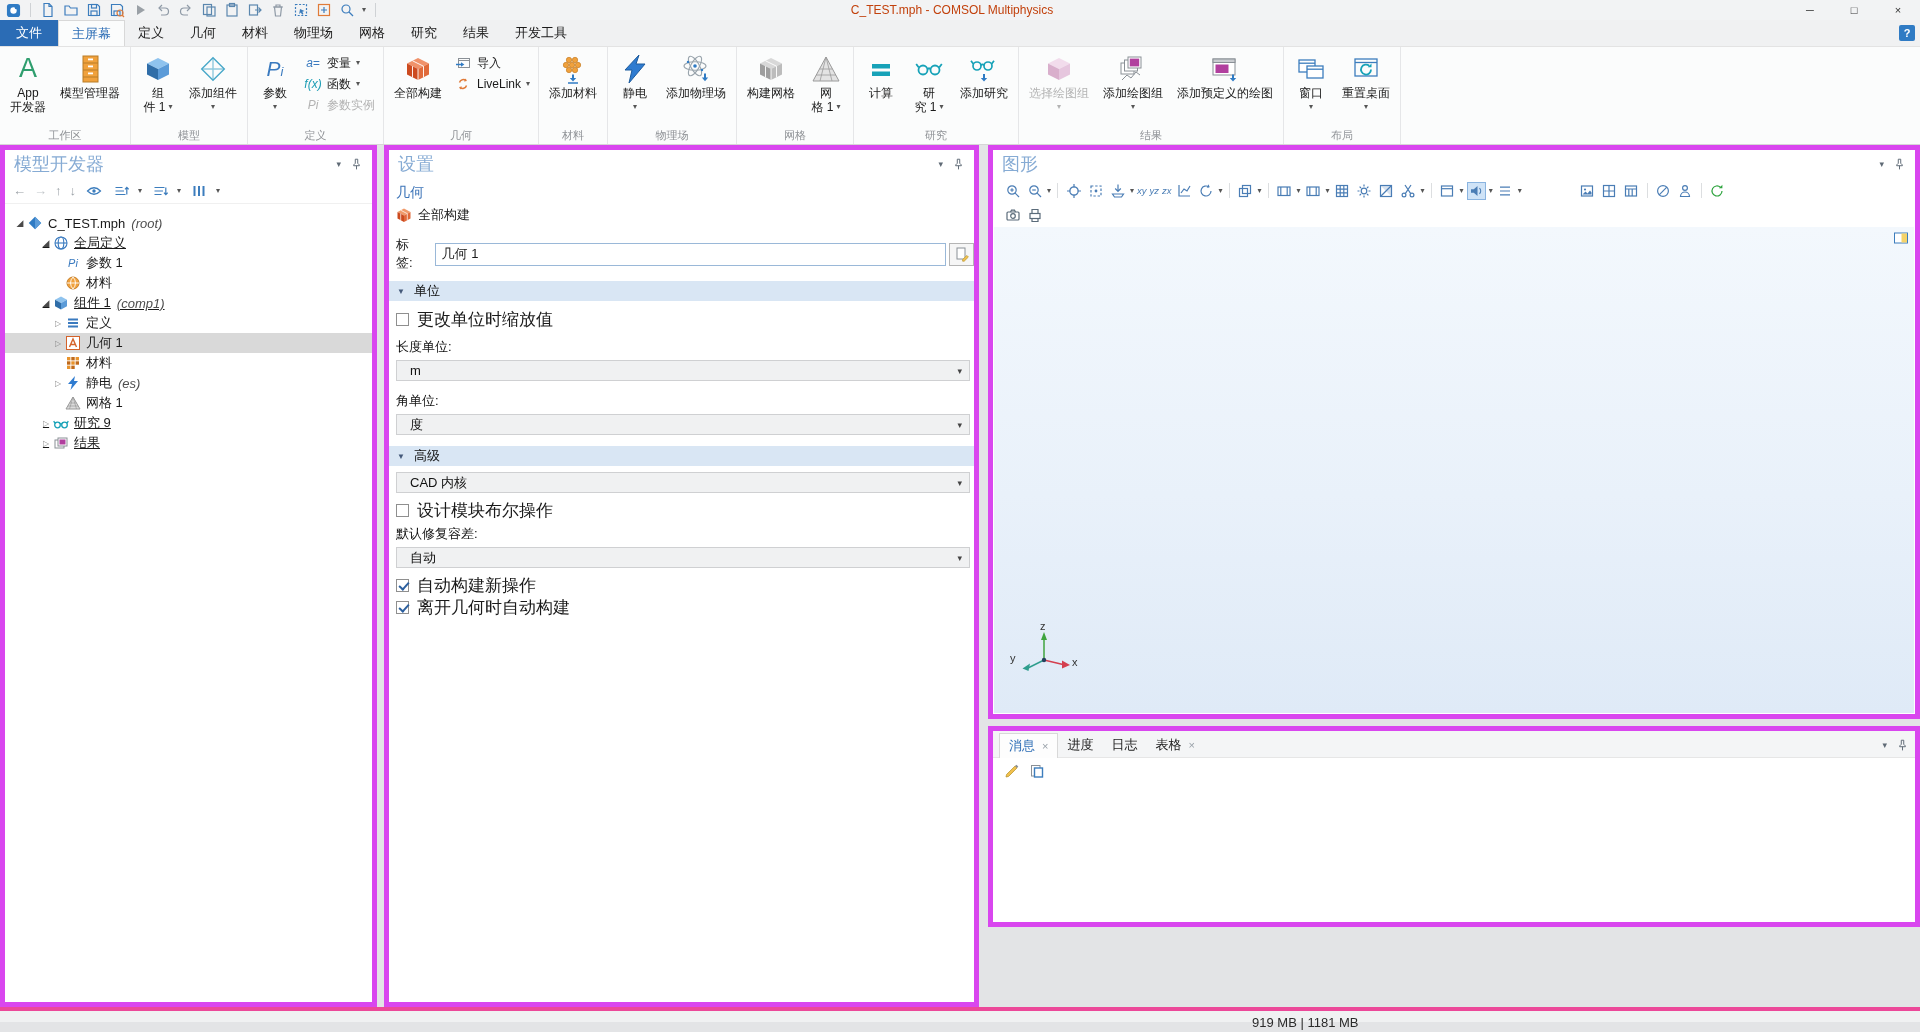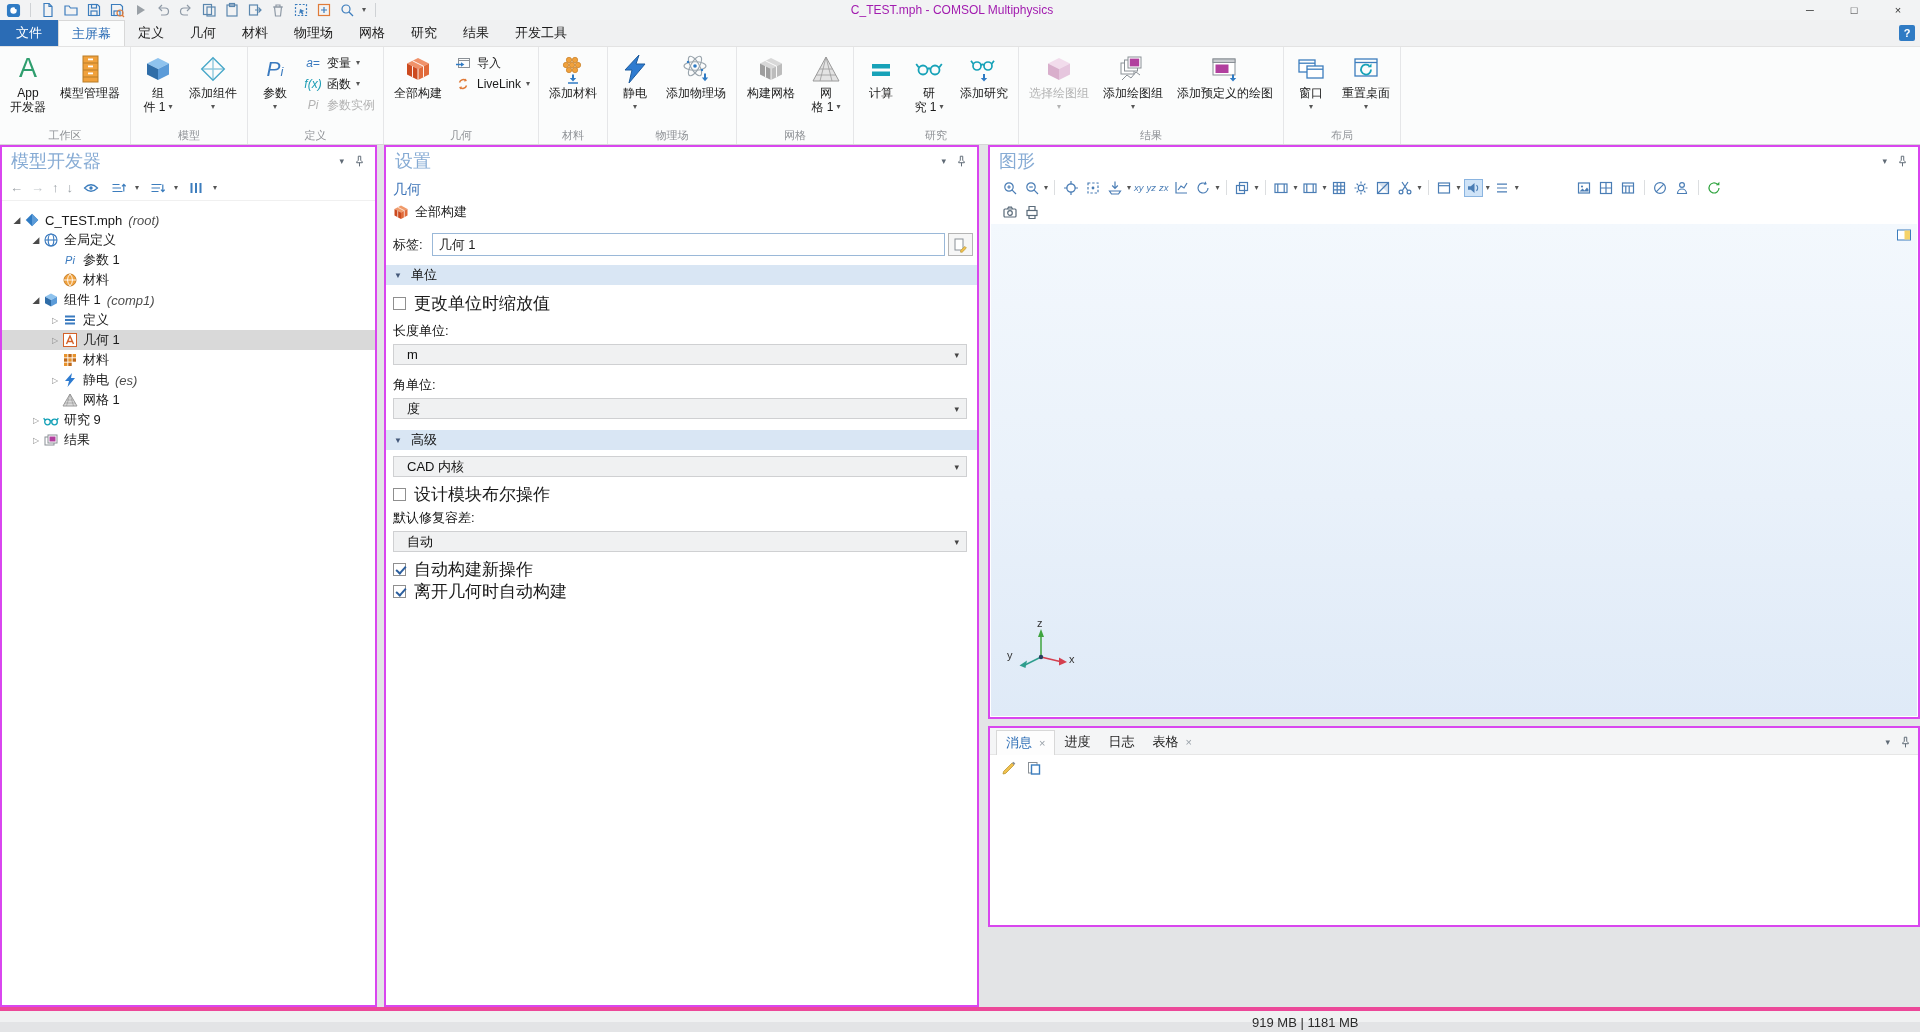--- a/index.html
+++ b/index.html
@@ -7,21 +7,21 @@
   body{font-family:"Liberation Sans","DejaVu Sans",sans-serif;background:#e3e4e6;font-size:13px;color:#1a1a1a;position:relative;}
   svg{display:block;}
   .i30{width:30px;height:30px;}
   .i16{width:16px;height:16px;}
 
   
   .titlebar{position:absolute;top:0;left:0;right:0;height:20px;background:#f2f3f4;display:flex;align-items:center;z-index:5;}
   .qat{display:flex;align-items:center;gap:7px;padding-left:5px;height:20px;position:relative;z-index:6;}
   .qat .qico{display:flex;align-items:center;justify-content:center;width:16px;height:16px;}
   .qsep{width:1px;height:14px;background:#cfd2d5;margin:0 2px;}
-  .win-title{position:absolute;left:0;right:16px;top:0;height:20px;line-height:20px;text-align:center;font-size:12px;color:#a21caf;pointer-events:none;}
+  .win-title{position:absolute;left:0;right:16px;top:0;height:20px;line-height:20px;text-align:center;font-size:12px;color:#c2410c;pointer-events:none;}
   .win-controls{margin-left:auto;display:flex;position:relative;z-index:6;}
   .win-btn{width:44px;height:20px;display:flex;align-items:center;justify-content:center;font-size:11px;color:#333;}
 
   
   .menubar{position:absolute;top:20px;left:0;right:0;height:27px;background:#f0f1f2;display:flex;align-items:stretch;border-bottom:1px solid #e3e3e3;z-index:4;}
   .menu-tab{padding:0 13px;display:flex;align-items:center;font-size:13px;color:#1a1a1a;}
   .menu-tab.file{background:#2b6cb5;color:#fff;padding:0 16px;}
   .menu-tab.active{background:#fbfcfc;color:#2b6cb5;border:1px solid #d8d8d8;border-bottom:none;}
   .menu-help{margin-left:auto;margin-right:5px;align-self:center;width:16px;height:16px;background:#2f7bc4;color:#fff;font-size:11px;font-weight:bold;display:flex;align-items:center;justify-content:center;border-radius:2px;}
 
@@ -38,38 +38,38 @@
   .sbtn{display:flex;align-items:center;gap:5px;font-size:12px;height:18px;padding:0 4px;color:#1a1a1a;white-space:nowrap;}
   .sbtn .sico{width:18px;display:flex;justify-content:center;}
   .disabled, .disabled *{color:#b3b3b3 !important;}
   .bigA{font-size:27px;color:#2f9e6e;line-height:1;}
   .piBig{font-size:21px;color:#3a7abf;font-style:italic;line-height:1;}
   .piBig i{font-size:13px;}
   .txtico{font-style:italic;font-size:12px;}
   .rfill{flex:1;border-right:none;}
 
   
-  .panel{position:absolute;background:#fff;border:2px solid #d946ef;}
+  .panel{position:absolute;background:#fff;border:5px solid #d946ef;}
   .phead{height:28px;display:flex;align-items:center;padding:0 9px;}
   .ptitle{font-size:18px;color:#86abd4;font-weight:400;}
   .htools{margin-left:auto;display:flex;align-items:center;gap:9px;color:#5f6a75;}
   .hcaret{font-size:9px;color:#5f6a75;}
   .hpin svg{width:13px;height:13px;}
 
   .mb-panel{left:0;top:145px;width:377px;height:862px;}
   .mbtools{display:flex;align-items:center;gap:8px;height:26px;padding:0 8px;border-bottom:1px solid #f0f0f0;}
   .tree{padding-top:9px;}
   .trow{height:20px;display:flex;align-items:center;font-size:13px;}
   .trow.sel{background:#d9d9d9;}
   .exp{width:14px;flex:none;text-align:center;font-size:8px;color:#8f8f8f;}
   .exp.open::before{content:"◢";color:#4a4a4a;font-size:9px;}
   .exp.closed::before{content:"▷";}
   .tico{width:16px;height:16px;flex:none;display:flex;align-items:center;justify-content:center;margin-right:5px;}
   .suffix{font-style:italic;color:#4d4d4d;margin-left:6px;}
-  .ind0{padding-left:8px;} .ind1{padding-left:27px;} .ind2{padding-left:46px;}
+  .ind0{padding-left:8px;} .ind1{padding-left:34px;text-decoration:underline;} .ind2{padding-left:46px;}
   .piS{color:#3a7abf;font-style:italic;font-size:11px;}
 
   .set-panel{left:384px;top:145px;width:595px;height:862px;}
   .sub{display:flex;align-items:center;margin:6px 0 0 7px;height:18px;color:#3d74b8;font-size:14px;}
   .buildrow{display:flex;align-items:center;gap:6px;margin:4px 0 0 7px;height:18px;font-size:13px;}
   .lblrow{display:flex;align-items:center;margin:12px 0 0 7px;font-size:13px;}
   .txtin{margin-left:9px;width:513px;height:23px;border:1px solid #9ab8d8;background:#fff;font-size:13px;padding-left:6px;font-family:inherit;color:#1a1a1a;}
   .editbtn{width:25px;height:23px;border:1px solid #b5b5b5;background:#f6f6f6;margin-left:3px;display:flex;align-items:center;justify-content:center;}
   .sec-h{background:#d9e6f4;height:20px;display:flex;align-items:center;padding:0 8px;font-size:13px;color:#111;margin-top:9px;}
   .sec-h .tri{font-size:8px;color:#44597a;margin-right:9px;}

